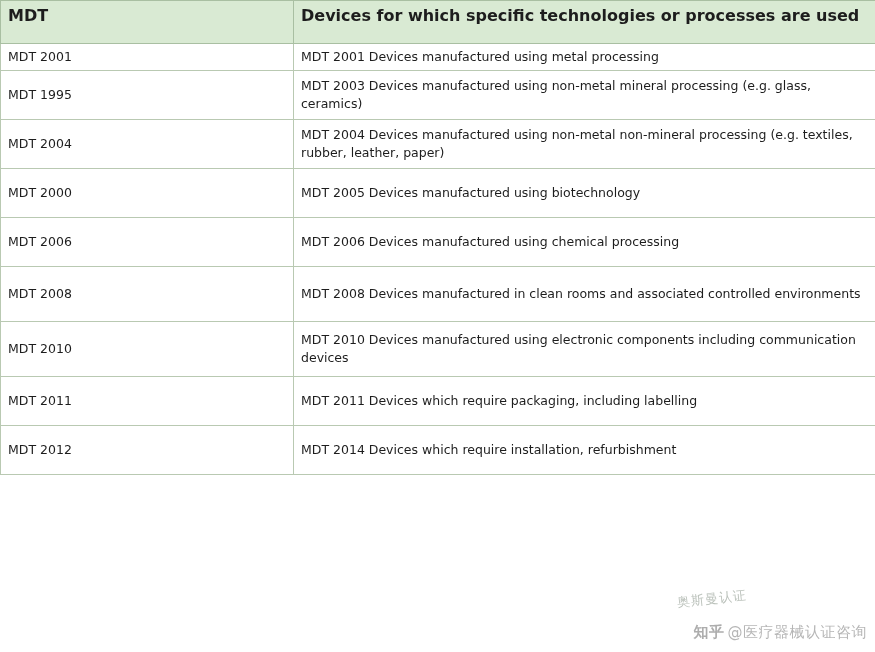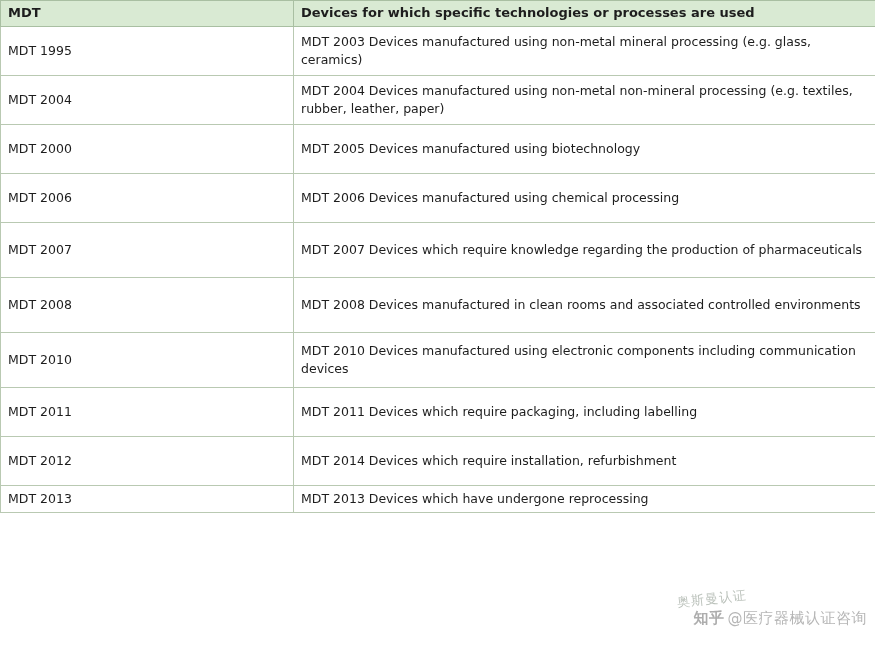--- a/index.html
+++ b/index.html
@@ -35,41 +35,41 @@
     vertical-align: middle;
     padding: 4px 6px 4px 7px;
     font-size: 12.5px;
     line-height: 1.45;
     color: #1d1d1d;
     text-align: left;
   }
   table.mdt-table thead th {
     background: #d9ead3;
     font-weight: bold;
-    font-size: 13px;
+    font-size: 16px;
     padding-top: 3px;
-    padding-bottom: 3px;
+    padding-bottom: 16px;
     border-color: #a9bfa2;
     margin-left: 15px;
   }
   table.mdt-table tbody td {
     background: #ffffff;
   }
   table.mdt-table tbody td.code-cell {
     white-space: nowrap;
   }
   
   tr.h1 td { height: 16px; }
   tr.h2 td { height: 40px; }
   tr.h3 td { height: 46px; }
 
   .watermark {
     position: absolute;
     right: 8px;
-    bottom: 24px;
+    bottom: 10px;
     font-family: "DejaVu Sans", sans-serif;
     font-size: 15px;
     color: #9a9a9a;
     opacity: 0.72;
     letter-spacing: 0.5px;
     white-space: nowrap;
     pointer-events: none;
   }
   .watermark .zh-logo {
     display: inline-block;
@@ -100,60 +100,56 @@
       <col class="c1">
       <col class="c2">
     </colgroup>
     <thead>
       <tr>
         <th>MDT</th>
         <th>Devices for which specific technologies or processes are used</th>
       </tr>
     </thead>
     <tbody>
+      <tr class="h1">
+        <td class="code-cell">MDT 2001</td>
+        <td>MDT 2001 Devices manufactured using metal processing</td>
+      </tr>
       <tr class="h2">
         <td class="code-cell">MDT 1995</td>
         <td>MDT 2003 Devices manufactured using non-metal mineral processing (e.g. glass, ceramics)</td>
       </tr>
       <tr class="h2">
         <td class="code-cell">MDT 2004</td>
         <td>MDT 2004 Devices manufactured using non-metal non-mineral processing (e.g. textiles, rubber, leather, paper)</td>
       </tr>
       <tr class="h2">
         <td class="code-cell">MDT 2000</td>
         <td>MDT 2005 Devices manufactured using biotechnology</td>
       </tr>
       <tr class="h2">
         <td class="code-cell">MDT 2006</td>
         <td>MDT 2006 Devices manufactured using chemical processing</td>
       </tr>
       <tr class="h3">
-        <td class="code-cell">MDT 2007</td>
-        <td>MDT 2007 Devices which require knowledge regarding the production of pharmaceuticals</td>
-      </tr>
-      <tr class="h3">
         <td class="code-cell">MDT 2008</td>
         <td>MDT 2008 Devices manufactured in clean rooms and associated controlled environments</td>
       </tr>
       <tr class="h3">
         <td class="code-cell">MDT 2010</td>
         <td>MDT 2010 Devices manufactured using electronic components including communication devices</td>
       </tr>
       <tr class="h2">
         <td class="code-cell">MDT 2011</td>
         <td>MDT 2011 Devices which require packaging, including labelling</td>
       </tr>
       <tr class="h2">
         <td class="code-cell">MDT 2012</td>
         <td>MDT 2014 Devices which require installation, refurbishment</td>
       </tr>
-      <tr class="h1">
-        <td class="code-cell">MDT 2013</td>
-        <td>MDT 2013 Devices which have undergone reprocessing</td>
-      </tr>
     </tbody>
   </table>
 
   <div class="stamp">奥斯曼认证</div>
 
   <div class="watermark">
     <span class="zh-logo">知乎</span><span>@医疗器械认证咨询</span>
   </div>
 
 </div>

